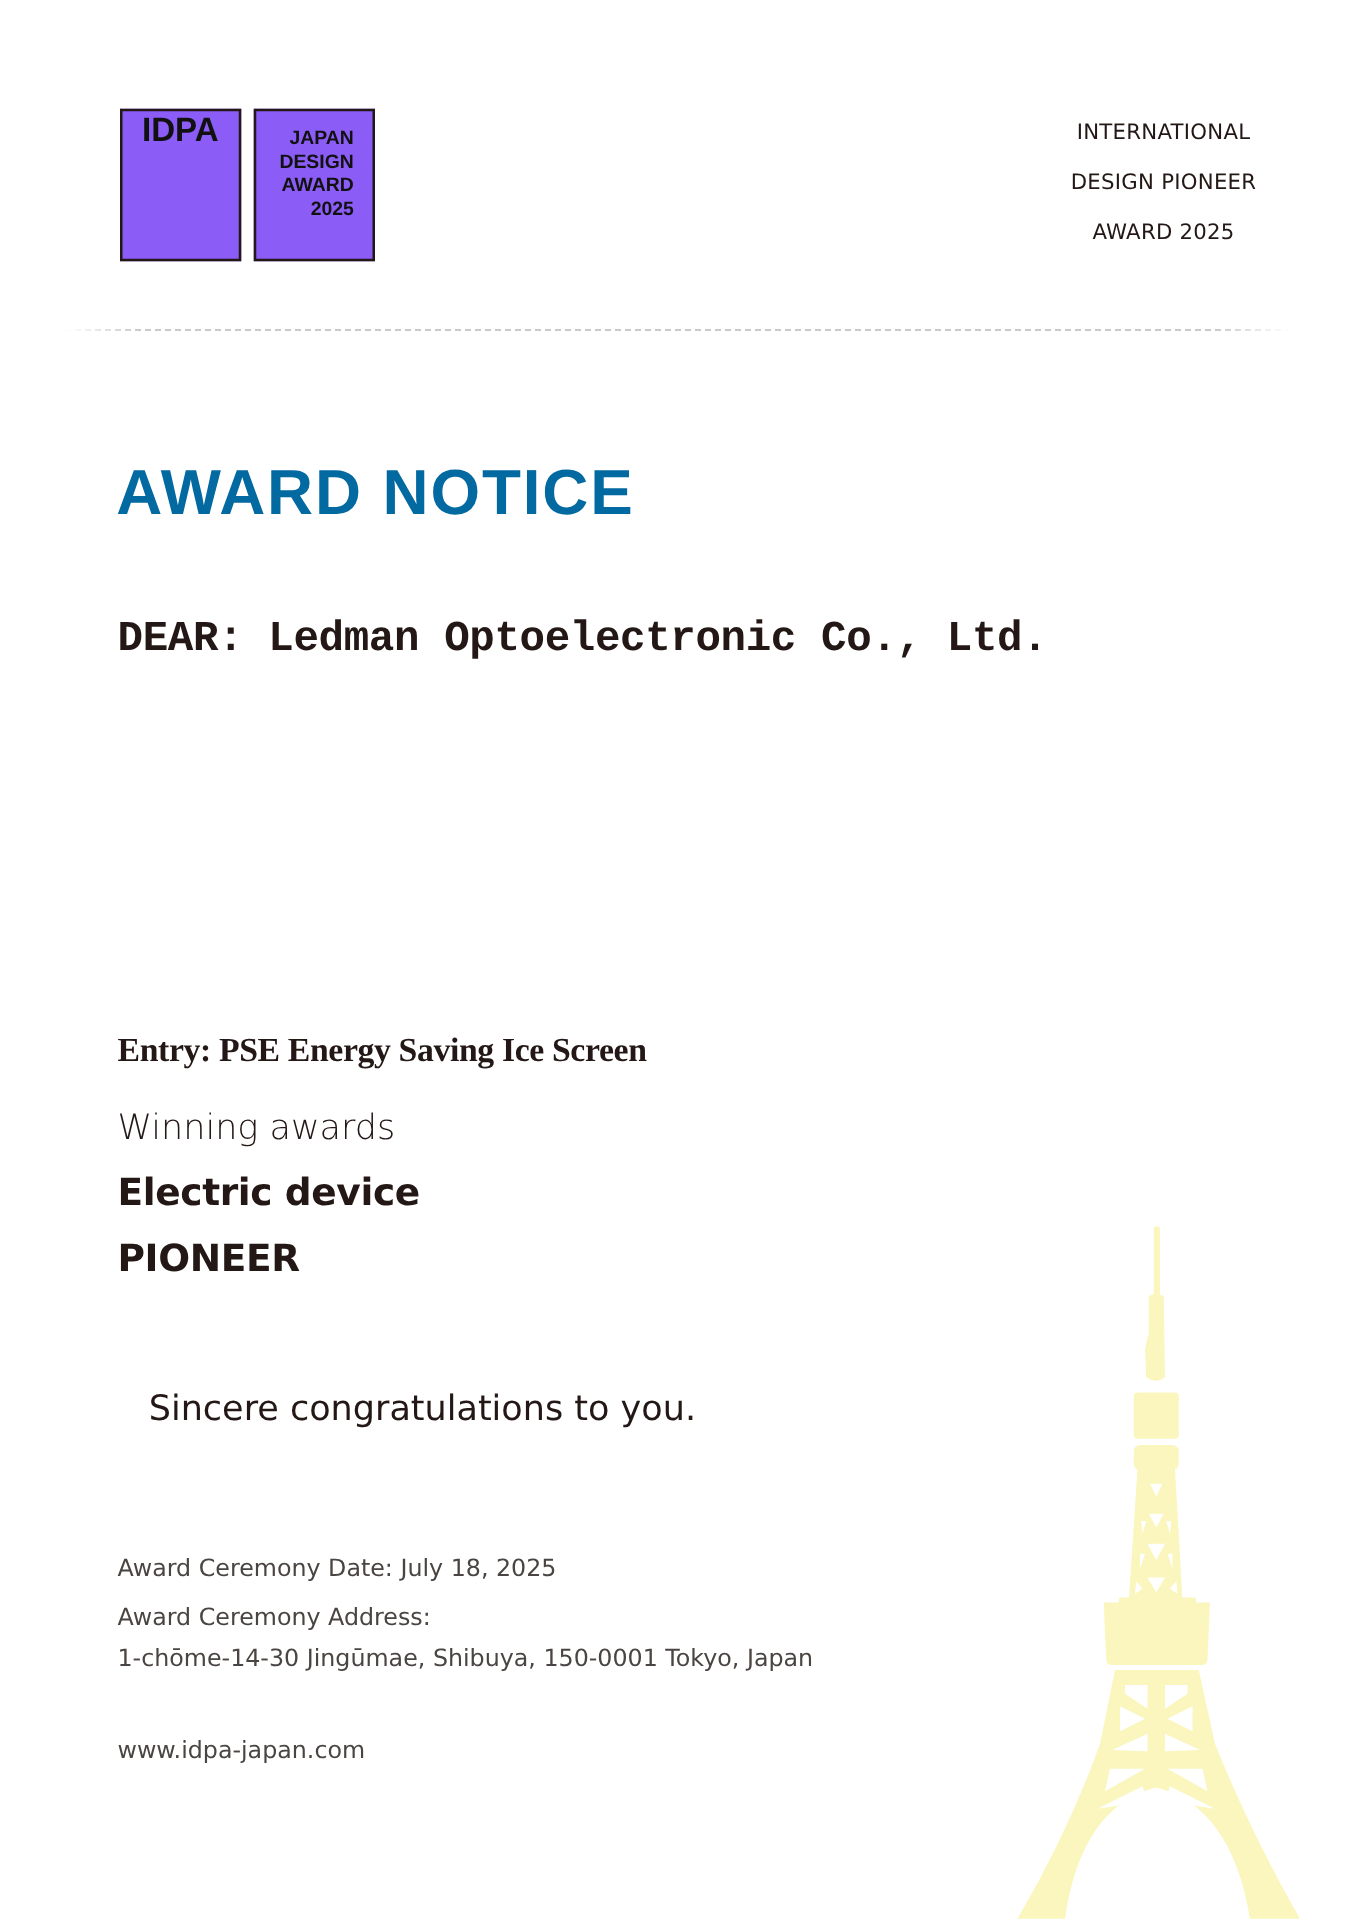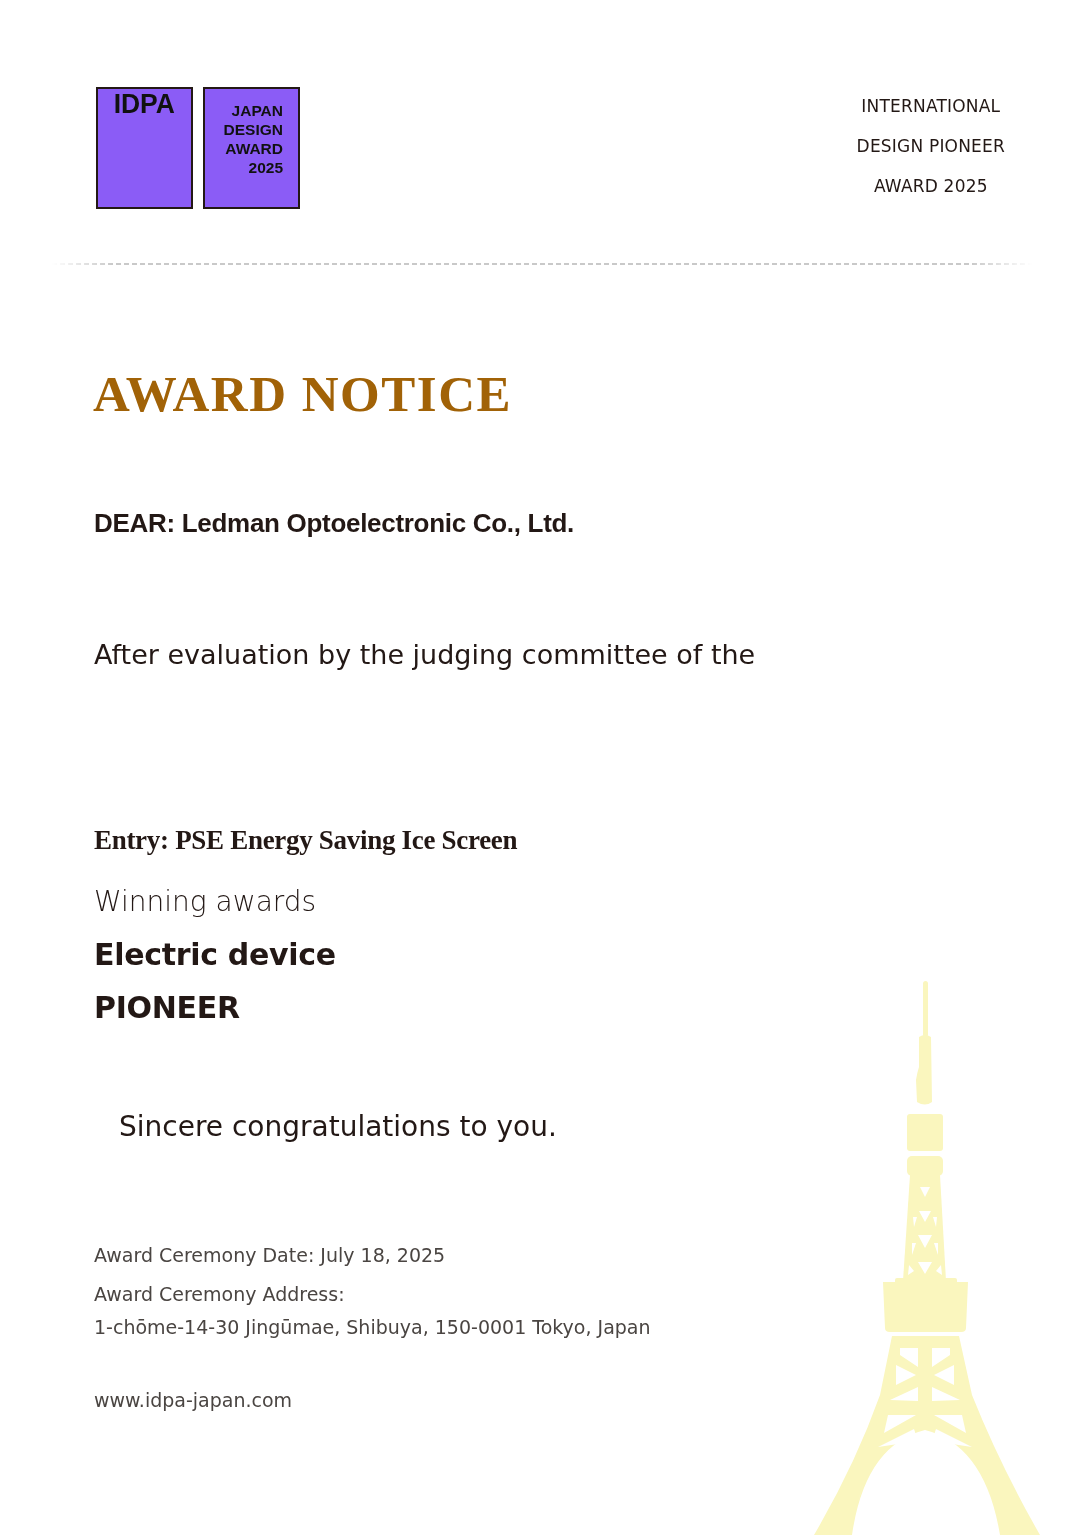--- a/index.html
+++ b/index.html
@@ -36,27 +36,27 @@
     .dotted-rule {
       position: absolute; left: 52px; width: 980px; top: 263px; height: 2px;
       background-image: linear-gradient(to right, #b8b8b8 0 5px, transparent 5px 8px);
       background-size: 8px 2px; opacity: 0.75;
       -webkit-mask-image: linear-gradient(to right, transparent 0, #000 60px, #000 920px, transparent 980px);
               mask-image: linear-gradient(to right, transparent 0, #000 60px, #000 920px, transparent 980px);
     }
 
     .title {
       position: absolute; left: 93px; top: 364px;
-      font-family: Liberation Serif, serif; font-weight: 700;
-      font-size: 51px; letter-spacing: 1.5px; color: #a16207; line-height: 60px;
+      font-family: Liberation Sans, sans-serif; font-weight: 700;
+      font-size: 51px; letter-spacing: 1.5px; color: #0369a1; line-height: 60px;
     }
     .dear {
-      position: absolute; left: 94px; top: 505px;
-      font-family: Liberation Sans, sans-serif; font-weight: 700;
-      font-size: 26px; color: #231815; letter-spacing: -0.3px; line-height: 36px;
+      position: absolute; left: 94px; top: 494px;
+      font-family: Liberation Mono, monospace; font-weight: 700;
+      font-size: 34px; color: #231815; letter-spacing: -0.3px; line-height: 36px;
     }
     .intro {
       position: absolute; left: 94px; top: 631px;
       font-family: "DejaVu Sans", sans-serif; font-weight: 300;
       font-size: 27px; line-height: 48px; color: #231815; letter-spacing: 0px;
     }
     .intro div { font-weight: normal; -webkit-text-stroke: 0; }
     .entry {
       position: absolute; left: 94px; top: 784px;
       font-family: Liberation Serif, serif; font-weight: 700;
@@ -110,21 +110,20 @@
   <div>INTERNATIONAL</div>
   <div>DESIGN PIONEER</div>
   <div>AWARD 2025</div>
 </div>
 
 <div class="dotted-rule"></div>
 
 <div class="title">AWARD NOTICE</div>
 <div class="dear">DEAR: Ledman Optoelectronic Co., Ltd.</div>
 <div class="intro">
-  <div>After evaluation by the judging committee of the</div>
 </div>
 <div class="entry">Entry: PSE Energy Saving Ice Screen</div>
 <div class="winning">Winning awards</div>
 <div class="award-cat">Electric device</div>
 <div class="award-level">PIONEER</div>
 <div class="congrats">Sincere congratulations to you.</div>
 
 <div class="info info-date">Award Ceremony Date: July 18, 2025</div>
 <div class="info info-addr-label">Award Ceremony Address:</div>
 <div class="info info-addr">1-chōme-14-30 Jingūmae, Shibuya, 150-0001 Tokyo, Japan</div>

